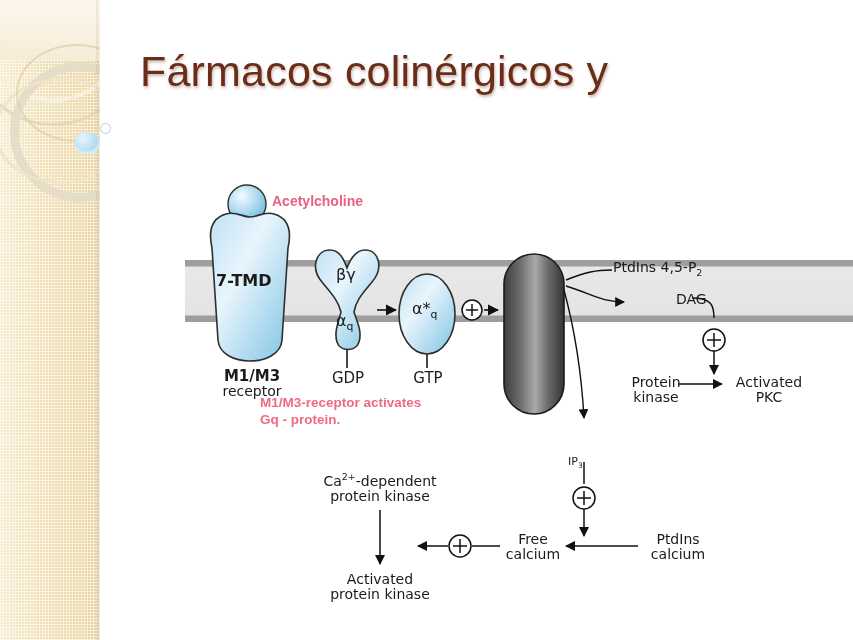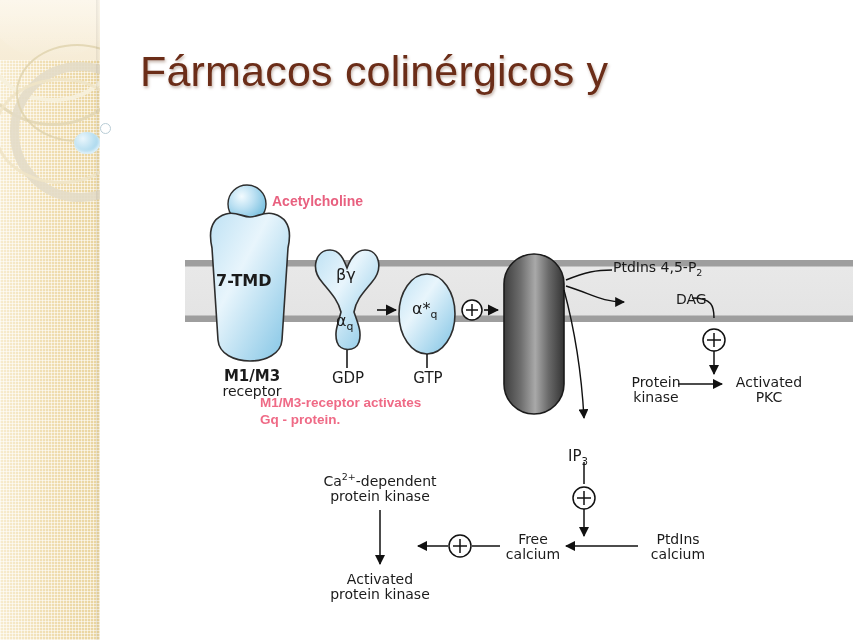--- a/index.html
+++ b/index.html
@@ -220,21 +220,21 @@
     <div class="lbl c" style="left:528px;top:203px;width:56px;font-size:14px;">
       <div>Protein</div>
       <div>kinase</div>
     </div>
 
     <div class="lbl c" style="left:624px;top:203px;width:90px;font-size:14px;">
       <div>Activated</div>
       <div>PKC</div>
     </div>
 
-    <div class="lbl" style="left:468px;top:276px;font-size:15px;"><span>IP</span><sub>3</sub></div>
+    <div class="lbl" style="left:468px;top:284px;font-size:11px;"><span>IP</span><sub>3</sub></div>
 
     <div class="lbl c" style="left:540px;top:360px;width:76px;font-size:14px;">
       <div>PtdIns</div>
       <div>calcium</div>
     </div>
 
     <div class="lbl c" style="left:398px;top:360px;width:70px;font-size:14px;">
       <div>Free</div>
       <div>calcium</div>
     </div>

